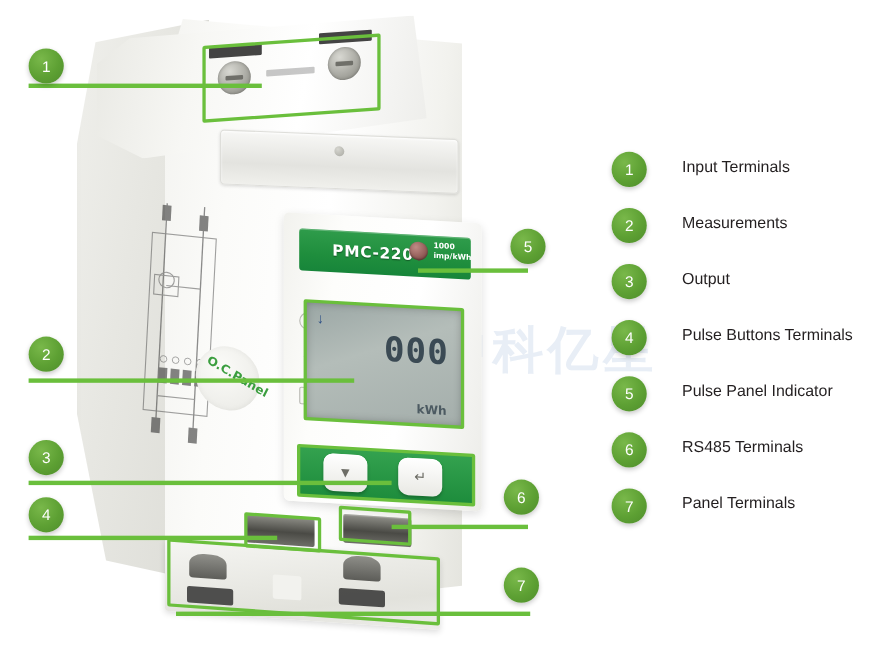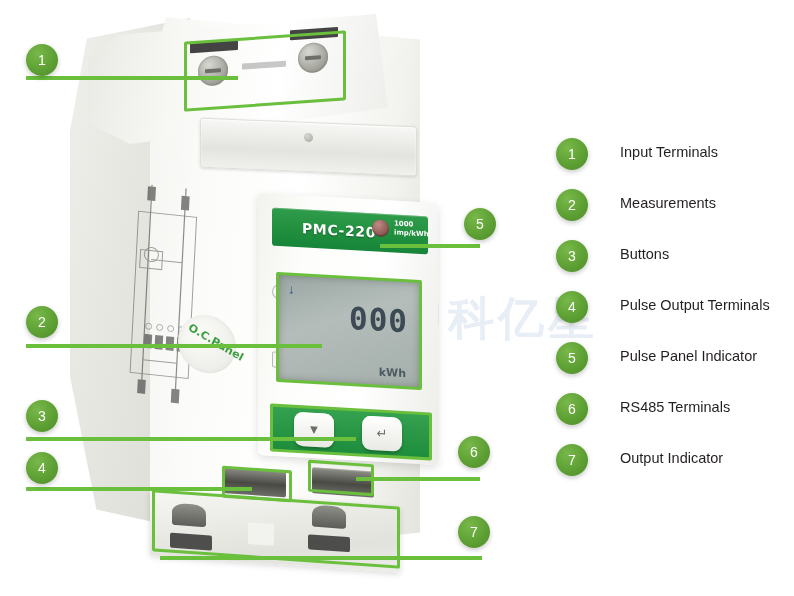--- a/index.html
+++ b/index.html
@@ -354,33 +354,33 @@
     <div class="legend-row">
       <div class="badge">1</div>
       <div class="lbl">Input Terminals</div>
     </div>
     <div class="legend-row">
       <div class="badge">2</div>
       <div class="lbl">Measurements</div>
     </div>
     <div class="legend-row">
       <div class="badge">3</div>
-      <div class="lbl">Buttons</div>
+      <div class="lbl">Output</div>
     </div>
     <div class="legend-row">
       <div class="badge">4</div>
-      <div class="lbl">Pulse Output Terminals</div>
+      <div class="lbl">Pulse Buttons Terminals</div>
     </div>
     <div class="legend-row">
       <div class="badge">5</div>
       <div class="lbl">Pulse Panel Indicator</div>
     </div>
     <div class="legend-row">
       <div class="badge">6</div>
       <div class="lbl">RS485 Terminals</div>
     </div>
     <div class="legend-row">
       <div class="badge">7</div>
-      <div class="lbl">Output Indicator</div>
+      <div class="lbl">Panel Terminals</div>
     </div>
   </div>
 
 </div>
 
 </body></html>

